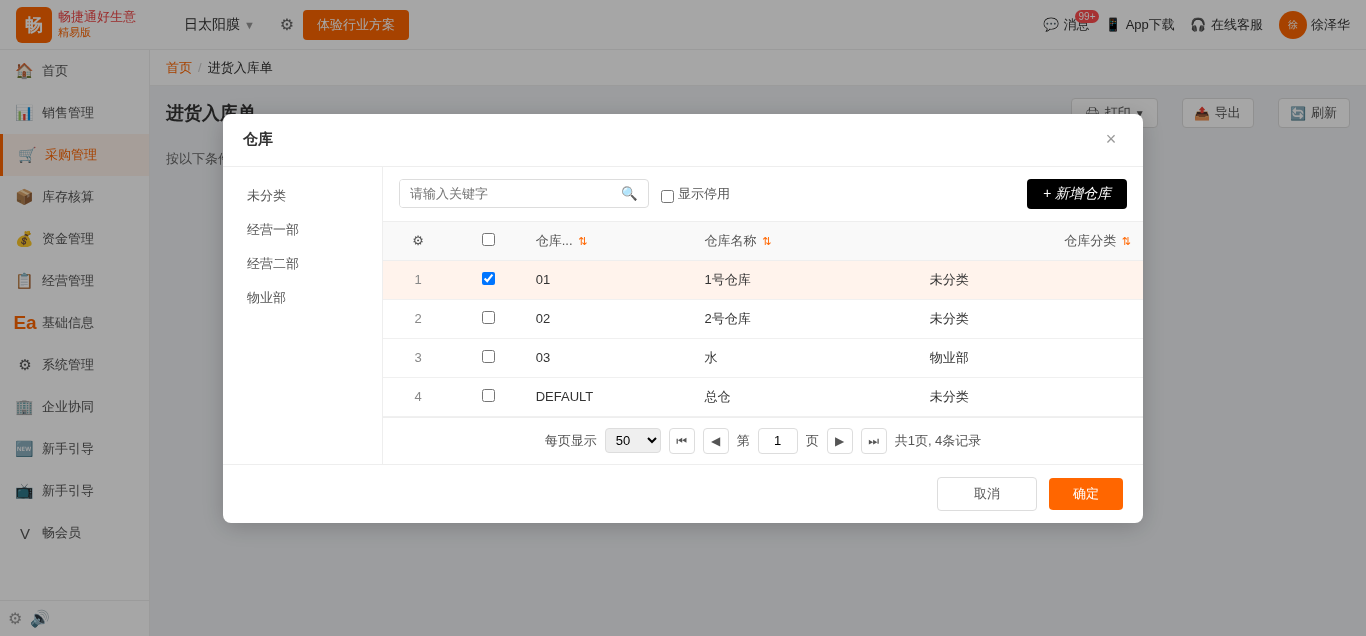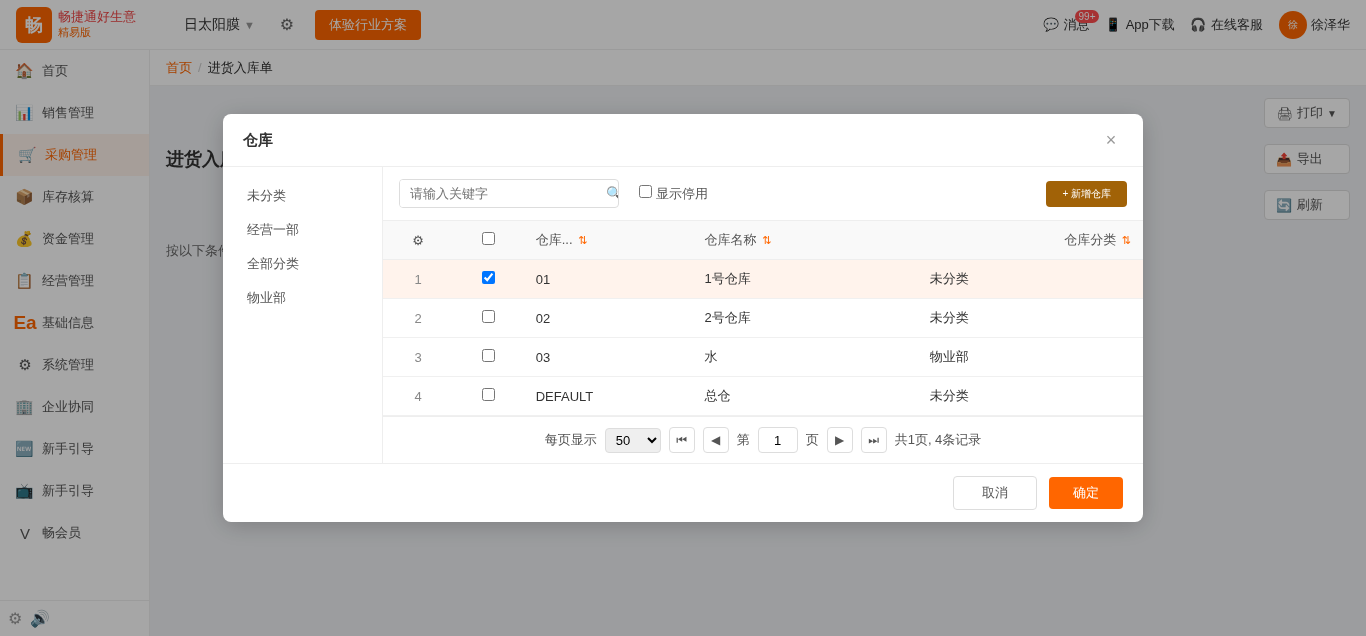--- a/index.html
+++ b/index.html
@@ -40,21 +40,21 @@
     }
     .settings-icon-btn {
       width: 32px; height: 32px;
       display: flex; align-items: center; justify-content: center;
       cursor: pointer; color: #666; margin-left: 8px;
     }
     .try-btn {
       background: #ff6600; color: white;
       border: none; border-radius: 4px;
       padding: 6px 14px; font-size: 13px;
-      cursor: pointer; margin-left: 12px; text-align: right;
+      cursor: pointer;  text-align: right;
     }
     .nav-right {
       margin-left: auto;
       display: flex; align-items: center; gap: 16px;
     }
     .nav-icon-item {
       display: flex; align-items: center; gap: 4px;
       font-size: 13px; color: #333; cursor: pointer; position: relative;
     }
     .badge {
@@ -125,21 +125,21 @@
     
     .page-header {
       padding: 12px 16px 8px;
       background: #f0f2f5;
       display: flex; align-items: center; justify-content: space-between;
     }
     .page-title {
       font-size: 18px; font-weight: 600; color: #333;
     }
     .header-actions {
-      display: flex; gap: 16px; flex-direction: column;
+      display: flex; gap: 24px;
     }
     .btn-outline {
       border: 1px solid #ddd; background: white;
       padding: 5px 12px; border-radius: 4px;
       font-size: 13px; cursor: pointer; color: #555;
       display: flex; align-items: center; gap: 4px;
     }
     .btn-primary {
       background: #ff6600; color: white;
       border: none; padding: 5px 14px;
@@ -229,41 +229,41 @@
     }
     .table-toolbar {
       display: flex; align-items: center; gap: 12px;
       padding: 12px 16px;
       border-bottom: 1px solid #eee;
     }
     .search-box {
       display: flex; align-items: center;
       border: 1px solid #ddd; border-radius: 4px;
       overflow: hidden;
-      width: 220px;
+      width: 250px;
     }
     .search-input {
       border: none; outline: none;
       padding: 6px 10px; font-size: 13px;
       flex: 1; color: #999;
     }
     .search-btn {
       border: none; background: none;
       padding: 6px 10px; cursor: pointer; color: #999;
     }
     .show-disabled {
-      display: flex; align-items: flex-start; gap: 4px;
-      font-size: 13px; color: #555; margin-left: 8px;
+      display: flex; align-items: flex-end; gap: 4px;
+      font-size: 13px; color: #555;
     }
     .checkbox-input { cursor: pointer; }
     .btn-new-warehouse {
       margin-left: auto;
-      background: #a16207; color: white;
+      background: #000000; color: white;
       border: none; padding: 6px 16px;
-      border-radius: 4px; font-size: 10px; cursor: pointer;
+      border-radius: 4px; font-size: 14px; cursor: pointer; font-style: italic;
     }
 
     
     .data-table {
       flex: 1; overflow-y: auto;
     }
     table {
       width: 100%; border-collapse: collapse;
       font-size: 13px;
     }
@@ -320,21 +320,21 @@
 
     
     .modal-footer {
       display: flex; align-items: center; justify-content: flex-end;
       gap: 12px;
       padding: 12px 20px;
       border-top: 1px solid #eee;
     }
     .btn-cancel {
       border: 1px solid #ddd; background: white;
-      padding: 7px 28px; border-radius: 4px;
+      padding: 7px 36px; border-radius: 4px;
       font-size: 13px; cursor: pointer; color: #555;
     }
     .btn-confirm {
       background: #ff6600; color: white;
       border: none; padding: 7px 24px;
       border-radius: 4px; font-size: 13px; cursor: pointer;
     }
   </style>
 </head>
 <body>
@@ -474,21 +474,21 @@
     <div class="modal-header">
       <span class="modal-title">仓库</span>
       <span class="modal-close">×</span>
     </div>
 
     <div class="modal-body">
 
       <div class="category-panel">
         <div class="category-item">未分类</div>
         <div class="category-item">经营一部</div>
-        <div class="category-item">全部分类</div>
+        <div class="category-item">经营二部</div>
         <div class="category-item">物业部</div>
       </div>
 
       <div class="table-panel">
 
         <div class="table-toolbar">
           <div class="search-box">
             <input class="search-input" type="text" placeholder="请输入关键字" style="">
             <button class="search-btn">🔍</button>
           </div>

